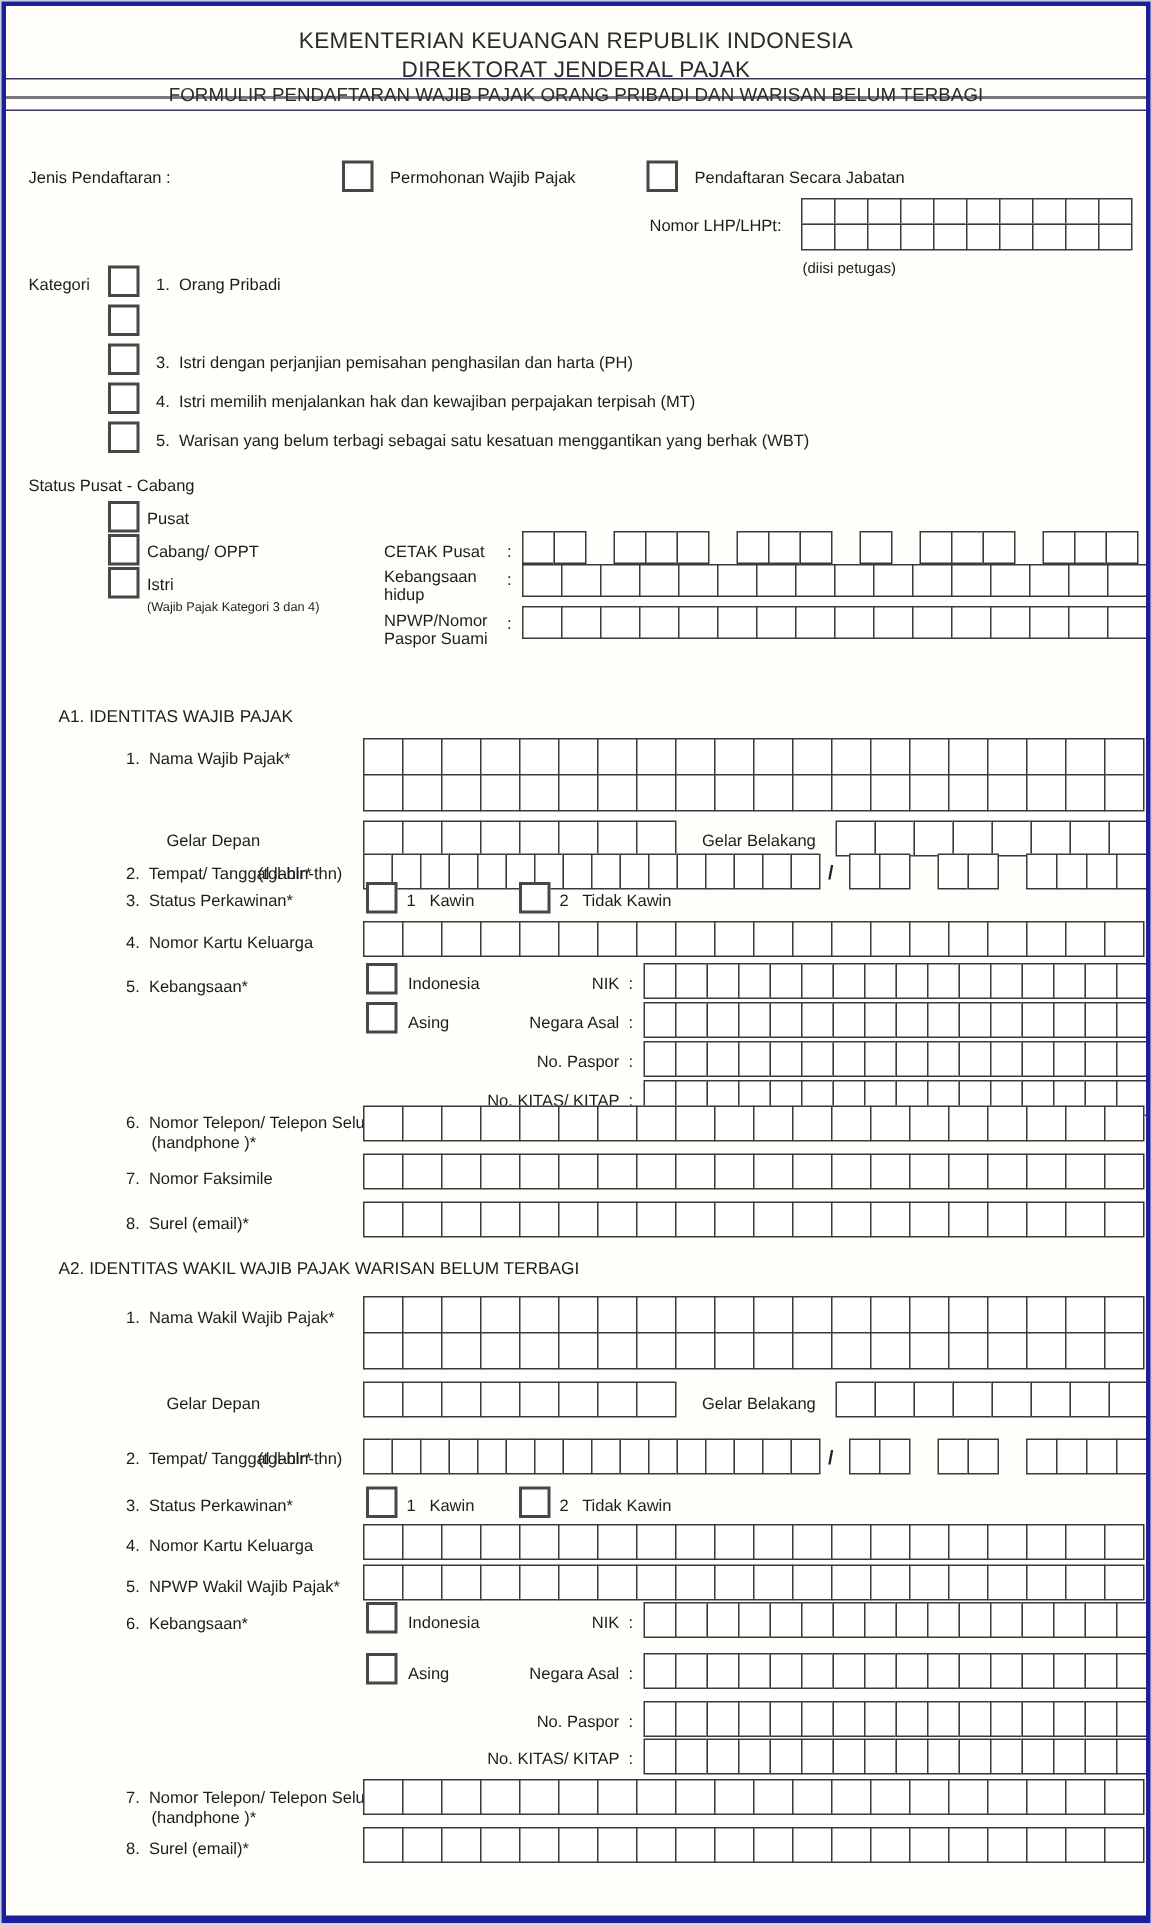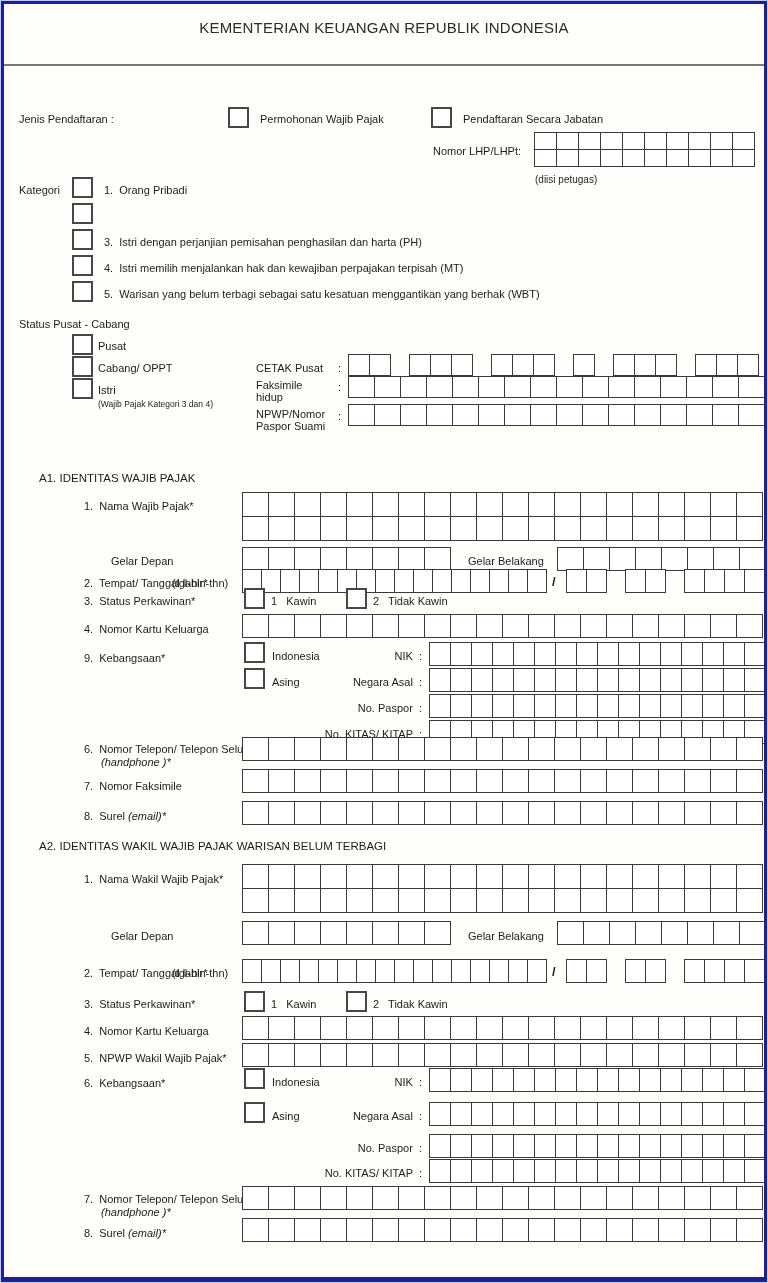--- a/index.html
+++ b/index.html
@@ -1,21 +1,21 @@
 <!DOCTYPE html>
 <html><head>
 <meta charset="utf-8">
 <style>
   html,body{margin:0;padding:0;background:#c3cfe2;font-family:"Liberation Sans",sans-serif;}
   #page{position:relative;box-sizing:border-box;width:766px;height:1281px;margin:1px;
         background:#fffefb;border:3px solid #1e1e96;border-bottom-width:5px;overflow:hidden;}
   .lbl{position:absolute;font-size:11px;color:#1c1c1c;white-space:pre;line-height:12px;}
   .rlbl{position:absolute;font-size:11px;color:#1c1c1c;white-space:pre;text-align:right;line-height:12px;}
   .sm{font-size:8.5px;}
-  .it{font-style:italic;}
+  .it{}
   .sect{position:absolute;font-size:11.5px;color:#1c1c1c;white-space:pre;}
   .cbx{position:absolute;width:21px;height:21px;border:2px solid #474747;background:#fff;box-sizing:border-box;}
   .bx{position:absolute;}
   .brow{display:flex;}
   .brow+.brow{margin-top:-1px;}
   .bgroup{display:flex;}
   .cell{box-sizing:border-box;border:1px solid #3a3a3a;background:#fff;flex:none;}
   .cell+.cell{margin-left:-1px;}
   .cw27 .cell{width:27px;height:24px;}
   .name .cell{height:25px;}
@@ -37,21 +37,23 @@
       pointer-events:none;white-space:pre;}
   .slash{position:absolute;font-size:13px;font-weight:bold;color:#222;}
 </style>
 </head>
 <body>
 
 <div id="page">
 
   <div class="hdr">
     <div class="h1">KEMENTERIAN KEUANGAN REPUBLIK INDONESIA</div>
+    <div class="h1">DIREKTORAT JENDERAL PAJAK</div>
   </div>
+  <div class="titlebar">FORMULIR PENDAFTARAN WAJIB PAJAK ORANG PRIBADI DAN WARISAN BELUM TERBAGI</div>
 
   <span class="lbl" style="left:15px;top:109px">Jenis Pendaftaran :</span>
   <span class="cbx" style="left:224px;top:103px"></span>
   <span class="lbl" style="left:256px;top:109px">Permohonan Wajib Pajak</span>
   <span class="cbx" style="left:427px;top:103px"></span>
   <span class="lbl" style="left:459px;top:109px">Pendaftaran Secara Jabatan</span>
 
   <span class="lbl" style="left:429px;top:141px">Nomor LHP/LHPt:</span>
   <div class="bx cw23" style="left:530px;top:128px">
       <div class="brow">
@@ -132,21 +134,21 @@
           <span class="cell"></span>
           <span class="cell"></span>
           <span class="cell"></span>
         </span>
       </div>
     </div>
 
   <span class="cbx" style="left:68px;top:374px"></span>
   <span class="lbl" style="left:94px;top:380px">Istri</span>
   <span class="lbl sm" style="left:94px;top:394px">(Wajib Pajak Kategori 3 dan 4)</span>
-  <span class="lbl" style="left:252px;top:375px">Faksimile</span>
+  <span class="lbl" style="left:252px;top:375px">Kebangsaan</span>
   <span class="lbl" style="left:252px;top:387px">hidup</span>
   <span class="lbl" style="left:334px;top:377px">:</span>
   <div class="bx w16" style="left:344px;top:372px">
       <div class="brow">
         <span class="bgroup">
           <span class="cell"></span>
           <span class="cell"></span>
           <span class="cell"></span>
           <span class="cell"></span>
           <span class="cell"></span>
@@ -347,21 +349,21 @@
           <span class="cell"></span>
           <span class="cell"></span>
           <span class="cell"></span>
           <span class="cell"></span>
           <span class="cell"></span>
           <span class="cell"></span>
         </span>
       </div>
     </div>
 
-  <span class="lbl" style="left:80px;top:648px">9.  Kebangsaan*</span>
+  <span class="lbl" style="left:80px;top:648px">5.  Kebangsaan*</span>
   <span class="cbx" style="left:240px;top:638px"></span>
   <span class="lbl" style="left:268px;top:646px">Indonesia</span>
   <span class="rlbl" style="left:330px;top:646px;width:88px">NIK  :</span>
   <div class="bx cw22" style="left:425px;top:638px">
       <div class="brow">
         <span class="bgroup">
           <span class="cell"></span>
           <span class="cell"></span>
           <span class="cell"></span>
           <span class="cell"></span>

